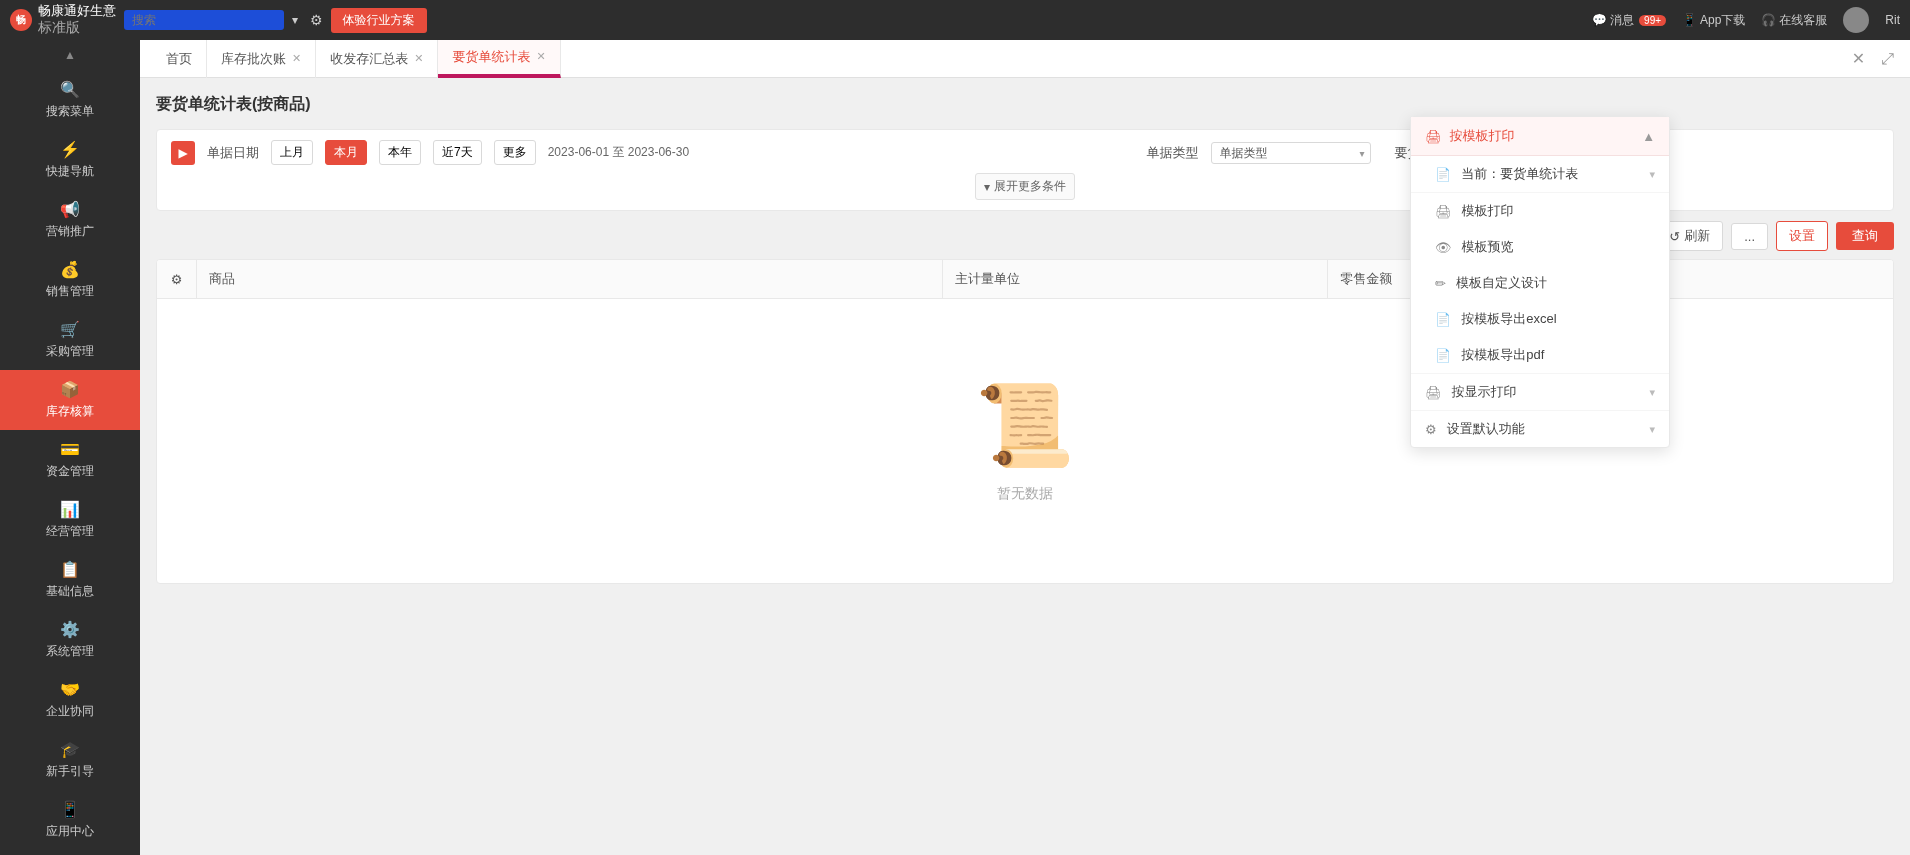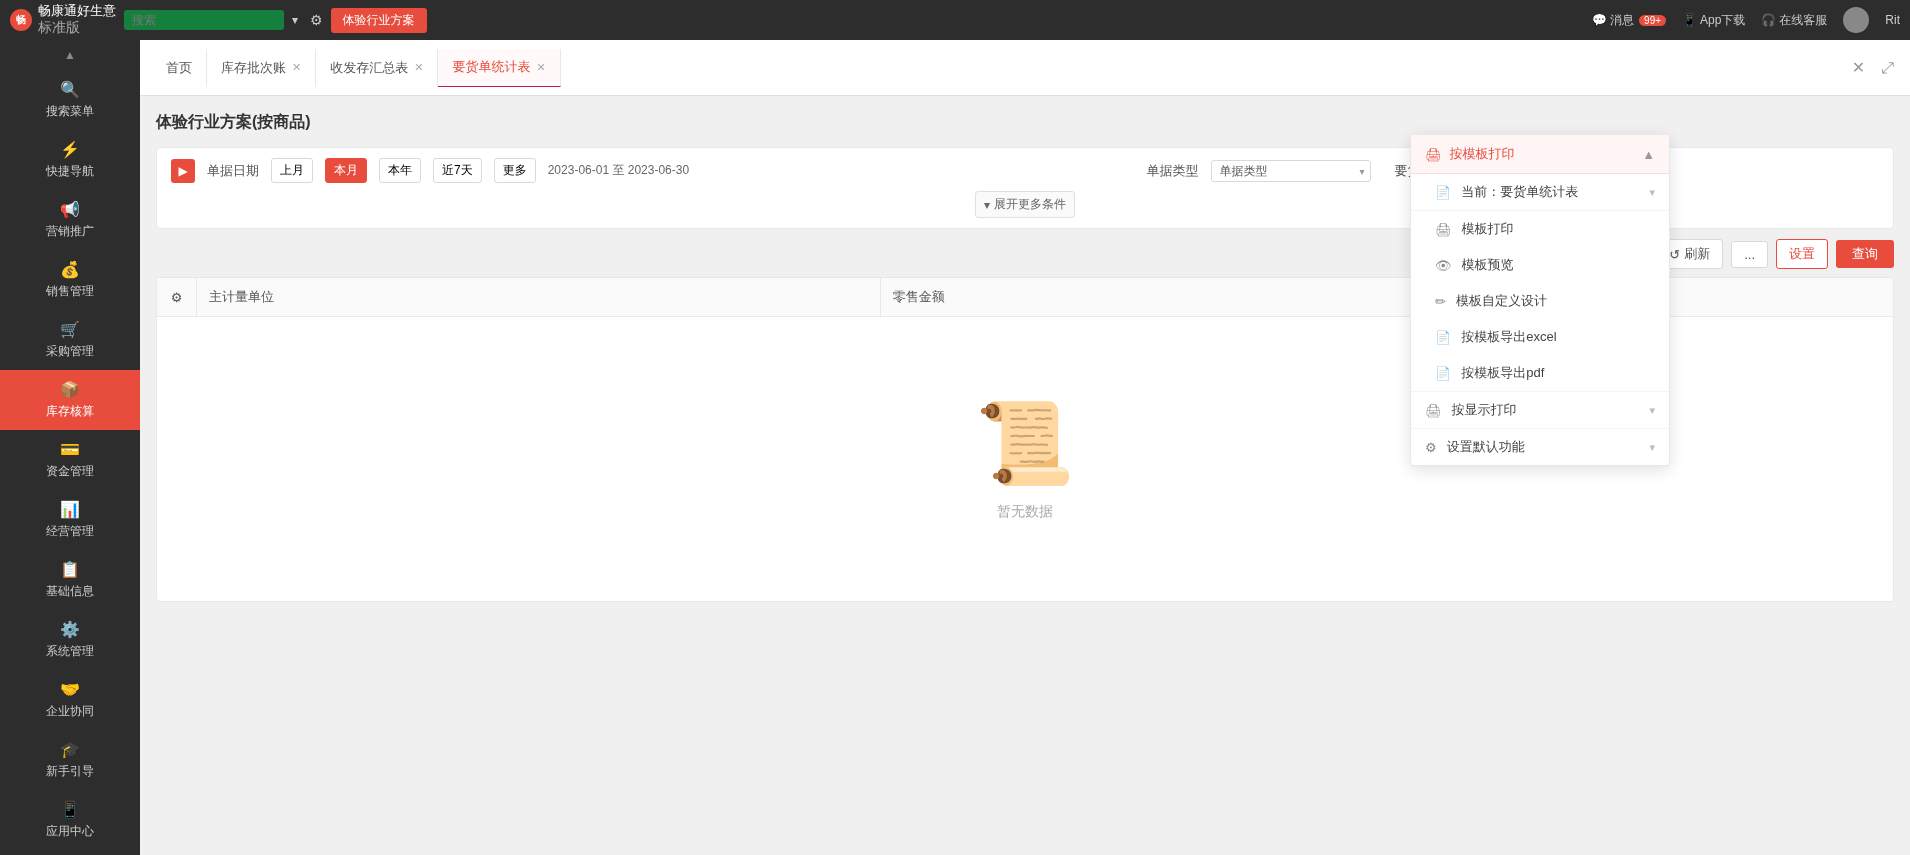--- a/index.html
+++ b/index.html
@@ -4,21 +4,21 @@
   <style>
     * { margin: 0; padding: 0; box-sizing: border-box; }
     body { font-family: 'Microsoft YaHei', Arial, sans-serif; font-size: 13px; background: #f5f5f5; width: 1910px; height: 855px; overflow: hidden; display: flex; flex-direction: column; }
 
     
     .top-bar { height: 40px; background: #2d2d2d; display: flex; align-items: center; padding: 0 10px; gap: 8px; flex-shrink: 0; }
     .top-bar-logo { color: #fff; font-size: 12px; display: flex; align-items: center; gap: 6px; }
     .top-bar-logo .logo-icon { width: 22px; height: 22px; background: #e74c3c; border-radius: 50%; display: flex; align-items: center; justify-content: center; color: white; font-size: 10px; font-weight: bold; }
     .top-bar-title { color: #fff; font-size: 13px; line-height: 1.2; }
     .top-bar-subtitle { color: #aaa; font-size: 14px; }
-    .top-bar-search { background: #15803d; border: none; border-radius: 3px; color: #ccc; padding: 3px 8px; width: 160px; font-size: 12px; }
+    .top-bar-search { background: #1d4ed8; border: none; border-radius: 3px; color: #ccc; padding: 3px 8px; width: 160px; font-size: 12px; }
     .top-bar-dropdown { color: #ccc; cursor: pointer; font-size: 12px; }
     .top-bar-gear { color: #ccc; cursor: pointer; font-size: 14px; margin-left: 4px; }
     .top-bar-btn { background: #e74c3c; color: white; border: none; border-radius: 3px; padding: 4px 12px; font-size: 12px; cursor: pointer; }
     .top-bar-right { margin-left: auto; display: flex; align-items: center; gap: 16px; color: #ccc; font-size: 12px; }
     .top-bar-right .badge { background: #e74c3c; color: white; border-radius: 10px; padding: 0 5px; font-size: 10px; margin-left: 2px; }
     .top-bar-right .user-avatar { width: 26px; height: 26px; background: #888; border-radius: 50%; }
 
     
     .main-layout { display: flex; flex: 1; overflow: hidden; }
 
@@ -27,23 +27,23 @@
     .sidebar-item { display: flex; flex-direction: column; align-items: center; padding: 10px 0; cursor: pointer; color: #ccc; font-size: 12px; gap: 4px; }
     .sidebar-item.active { background: #e74c3c; color: white; }
     .sidebar-item .si-icon { font-size: 16px; }
     .sidebar-scroll { display: flex; flex-direction: column; align-items: center; padding: 4px 0; }
     .sidebar-scroll .scroll-arrow { color: #888; font-size: 12px; cursor: pointer; padding: 4px; }
 
     
     .content-area { flex: 1; display: flex; flex-direction: column; overflow: hidden; background: #f0f0f0; }
 
     
-    .tab-bar { background: #fff; border-bottom: 1px solid #e0e0e0; display: flex; align-items: center; padding: 0 12px; height: 56px; flex-shrink: 0; }
+    .tab-bar { background: #fff; border-bottom: 1px solid #e0e0e0; display: flex; align-items: center; padding: 0 12px; height: 38px; flex-shrink: 0; }
     .tab { display: flex; align-items: center; padding: 0 14px; height: 38px; border-right: 1px solid #e8e8e8; cursor: pointer; font-size: 13px; color: #555; gap: 6px; }
-    .tab.active { color: #e74c3c; border-bottom: 1px solid #be185d; font-weight: 500; background: #fff9f9; }
+    .tab.active { color: #e74c3c; border-bottom: 4px solid #be185d; font-weight: 500; background: #fff9f9; }
     .tab .tab-close { color: #aaa; font-size: 11px; cursor: pointer; }
 
     
     .page-content { flex: 1; padding: 16px; overflow: auto; position: relative; }
     .page-title { font-size: 16px; font-weight: bold; color: #333; margin-bottom: 14px; }
 
     
     .filter-bar { background: #fff; border: 1px solid #e8e8e8; border-radius: 4px; padding: 10px 14px; margin-bottom: 10px; }
     .filter-row { display: flex; align-items: center; gap: 12px; flex-wrap: wrap; }
     .filter-label { color: #555; font-size: 13px; white-space: nowrap; }
@@ -221,21 +221,21 @@
         <span>要货单统计表</span>
         <span class="tab-close">✕</span>
       </div>
       <div class="tab-bar-right">
         <span class="tab-bar-icon-btn">✕</span>
         <span class="tab-bar-icon-btn">⤢</span>
       </div>
     </div>
 
     <div class="page-content">
-      <div class="page-title">体验行业方案(按商品)</div>
+      <div class="page-title">要货单统计表(按商品)</div>
 
       <div class="filter-bar">
         <div class="filter-row">
 
           <div style="display:flex;align-items:center;justify-content:center;width:24px;height:24px;background:#e74c3c;border-radius:3px;cursor:pointer;">
             <span style="color:white;font-size:12px;">▶</span>
           </div>
 
           <span class="filter-label">单据日期</span>
           <button class="date-btn">上月</button>
@@ -280,20 +280,21 @@
           <span>刷新</span>
         </button>
         <button class="action-btn">...</button>
         <button class="settings-btn">设置</button>
         <button class="query-btn">查询</button>
       </div>
 
       <div class="data-table">
         <div class="table-header">
           <div class="th gear">⚙</div>
+          <div class="th goods">商品</div>
           <div class="th unit">主计量单位</div>
           <div class="th amount">零售金额</div>
         </div>
         <div class="empty-state">
 
           <div style="font-size:80px;margin-bottom:12px;">📜</div>
           <div class="empty-text">暂无数据</div>
         </div>
       </div>
 

